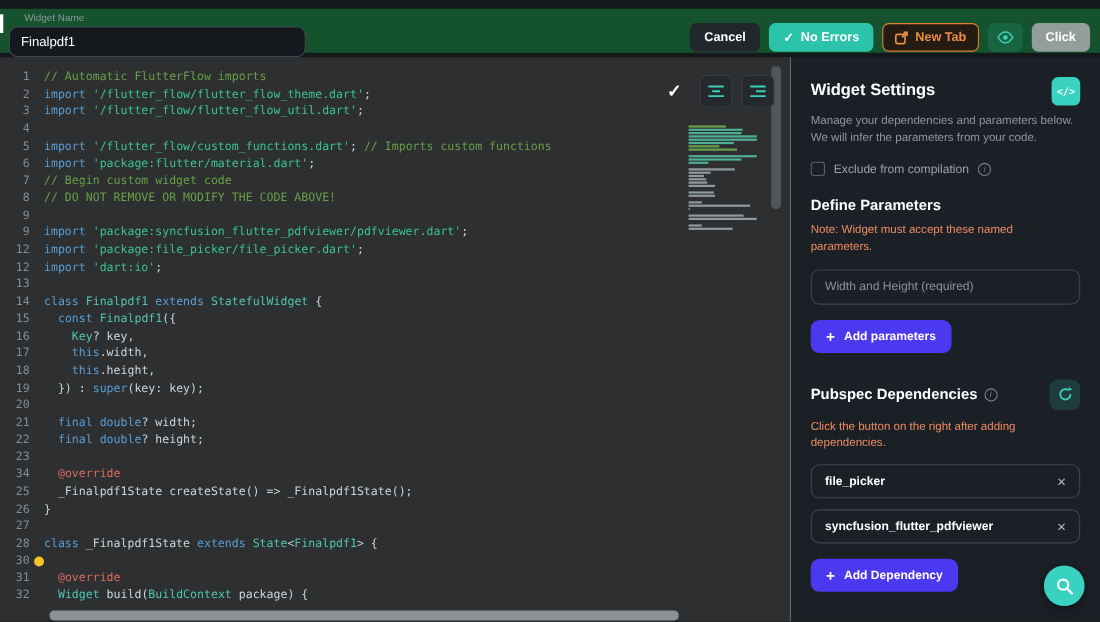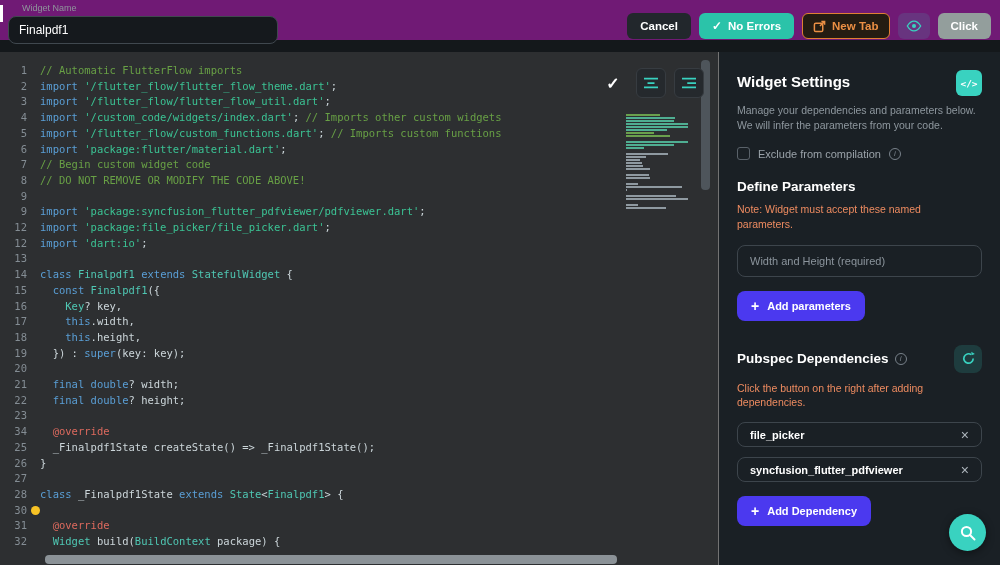--- a/index.html
+++ b/index.html
@@ -1,20 +1,20 @@
 <!DOCTYPE html>
 <html><head>
 <meta charset="utf-8">
 <style>
   *{box-sizing:border-box;margin:0;padding:0}
   html,body{width:1000px;height:565px}
   body{position:relative;overflow:hidden;background:#14181b;font-family:"Liberation Sans",sans-serif;color:#fff}
 
   
-  .topbar{position:absolute;left:0;top:0;width:100%;height:40px;background:#701a75;z-index:5}
+  .topbar{position:absolute;left:0;top:8px;width:100%;height:40px;background:#14532d;z-index:5}
   .artifact{position:absolute;left:0;top:5px;width:3px;height:17px;background:#ffffff}
   .wn-label{position:absolute;left:22px;top:3px;font-size:9px;color:#8f969c}
   .wn-input{position:absolute;left:8px;top:16px;width:270px;height:28px;background:#15191d;border:1px solid #40484f;border-radius:8px;color:#fff;font-size:12px;padding:0 10px;font-family:inherit;outline:none}
   .tb-actions{position:absolute;right:9px;top:13px;display:flex;gap:8px;align-items:center}
   .btn{display:inline-flex;align-items:center;justify-content:center;gap:6px;height:26px;border-radius:6px;font-size:11.5px;font-weight:bold;color:#fff;padding:0 13px;cursor:pointer;border:none;font-family:inherit;white-space:nowrap}
   .btn-cancel{background:#22272c}
   .btn-noerrors{background:#2bc3a9}
   .btn-noerrors .chk{font-size:12px}
   .btn-newtab{background:#241c12;border:1.5px solid #e07f33;color:#eb8f44;padding:0 10px}
   .btn-eye{width:32px;padding:0;background:rgba(57,210,192,.14)}
@@ -48,21 +48,21 @@
   .info{width:12px;height:12px;border:1px solid #78818a;border-radius:50%;color:#78818a;font-size:8px;display:inline-flex;align-items:center;justify-content:center;font-style:italic;flex:none;cursor:pointer}
   .sec-title{font-size:13.5px;color:#fff;font-weight:bold;margin-top:19px}
   .note{color:#ee8b60;font-size:10.5px;margin-top:8px;line-height:1.4;width:235px}
   .param-box{margin-top:13px;border:1px solid #3d454c;border-radius:8px;height:32px;display:flex;align-items:center;padding:0 12px;color:#8b949c;font-size:11px;cursor:pointer}
   .pill-btn{margin-top:14px;display:inline-flex;align-items:center;gap:8px;background:#4b39ef;border-radius:8px;height:30px;padding:0 14px;color:#fff;font-size:11px;font-weight:bold;border:none;cursor:pointer;font-family:inherit}
   .plus{font-size:14px;font-weight:bold}
   .pubspec-head{display:flex;align-items:center;gap:6px;margin-top:24px}
   .pubspec-head .sec-title{margin-top:0}
   .refresh-btn{margin-left:auto;width:28px;height:28px;border-radius:8px;background:rgba(57,210,192,.16);display:flex;align-items:center;justify-content:center;cursor:pointer}
   .dep-list{margin-top:12px}
-  .dep-row{border:1px solid #3d454c;border-radius:8px;height:25px;display:flex;align-items:center;justify-content:space-between;padding:0 12px;margin-bottom:10px}
+  .dep-row{border:1px solid #3d454c;border-radius:8px;height:31px;display:flex;align-items:center;justify-content:space-between;padding:0 12px;margin-bottom:10px}
   .dep-name{color:#fff;font-size:11px;font-weight:bold}
   .dep-close{color:#aeb6bd;font-size:14px;cursor:pointer;line-height:1}
   .fab{position:absolute;right:14px;bottom:14px;width:37px;height:37px;border-radius:50%;background:#39d2c0;display:flex;align-items:center;justify-content:center;box-shadow:0 2px 8px rgba(0,0,0,.45);cursor:pointer;border:none}
 </style>
 </head>
 <body>
 
 <div class="topbar">
   <div class="artifact"></div>
   <div class="wn-label">Widget Name</div>
@@ -151,21 +151,21 @@
         <svg width="16" height="14" viewBox="0 0 18 16">
             <path d="M1 3 H17 M7 8 H17 M1 13 H17" stroke="#39d2c0" stroke-width="2"></path>
           </svg>
       </span>
     </button>
   </div>
   <div class="code">
       <div class="code-line"><span class="ln">1</span><span class="lt"><span class="tok-c">// Automatic FlutterFlow imports</span></span></div>
       <div class="code-line"><span class="ln">2</span><span class="lt"><span class="tok-k">import</span><span class="tok-d"> </span><span class="tok-s">'/flutter_flow/flutter_flow_theme.dart'</span><span class="tok-d">;</span></span></div>
       <div class="code-line"><span class="ln">3</span><span class="lt"><span class="tok-k">import</span><span class="tok-d"> </span><span class="tok-s">'/flutter_flow/flutter_flow_util.dart'</span><span class="tok-d">;</span></span></div>
-      <div class="code-line"><span class="ln">4</span><span class="lt"><span class="tok-k">import</span><span class="tok-d"> </span><span class="tok-s">'/custom_code/widgets/index.dart'</span><span class="tok-d">; </span><span class="tok-c">// Imports other custom widgets</span></span></div>
+      <div class="code-line"><span class="ln">4</span></div>
       <div class="code-line"><span class="ln">5</span><span class="lt"><span class="tok-k">import</span><span class="tok-d"> </span><span class="tok-s">'/flutter_flow/custom_functions.dart'</span><span class="tok-d">; </span><span class="tok-c">// Imports custom functions</span></span></div>
       <div class="code-line"><span class="ln">6</span><span class="lt"><span class="tok-k">import</span><span class="tok-d"> </span><span class="tok-s">'package:flutter/material.dart'</span><span class="tok-d">;</span></span></div>
       <div class="code-line"><span class="ln">7</span><span class="lt"><span class="tok-c">// Begin custom widget code</span></span></div>
       <div class="code-line"><span class="ln">8</span><span class="lt"><span class="tok-c">// DO NOT REMOVE OR MODIFY THE CODE ABOVE!</span></span></div>
       <div class="code-line"><span class="ln">9</span><span class="lt"></span></div>
       <div class="code-line"><span class="ln">9</span><span class="lt"><span class="tok-k">import</span><span class="tok-d"> </span><span class="tok-s">'package:syncfusion_flutter_pdfviewer/pdfviewer.dart'</span><span class="tok-d">;</span></span></div>
       <div class="code-line"><span class="ln">12</span><span class="lt"><span class="tok-k">import</span><span class="tok-d"> </span><span class="tok-s">'package:file_picker/file_picker.dart'</span><span class="tok-d">;</span></span></div>
       <div class="code-line"><span class="ln">12</span><span class="lt"><span class="tok-k">import</span><span class="tok-d"> </span><span class="tok-s">'dart:io'</span><span class="tok-d">;</span></span></div>
       <div class="code-line"><span class="ln">13</span><span class="lt"></span></div>
       <div class="code-line"><span class="ln">14</span><span class="lt"><span class="tok-k">class</span><span class="tok-d"> </span><span class="tok-t">Finalpdf1</span><span class="tok-d"> </span><span class="tok-k">extends</span><span class="tok-d"> </span><span class="tok-t">StatefulWidget</span><span class="tok-d"> {</span></span></div>

